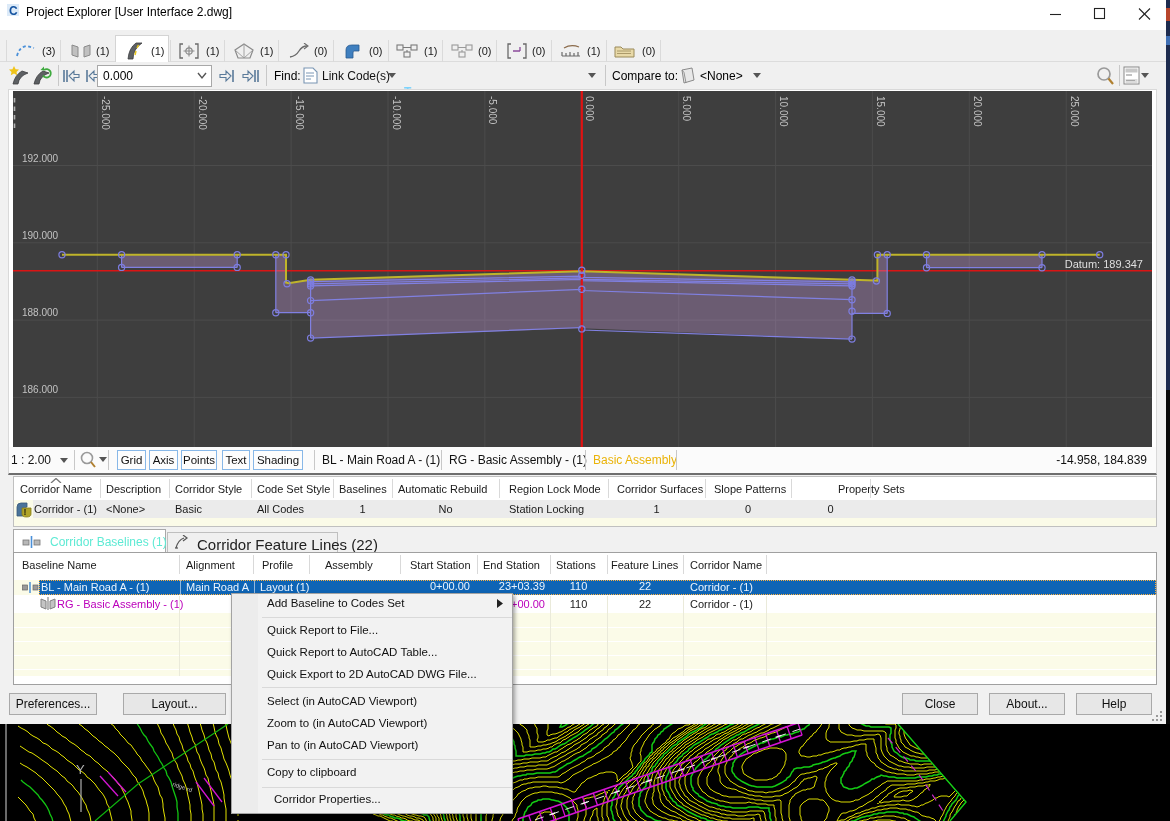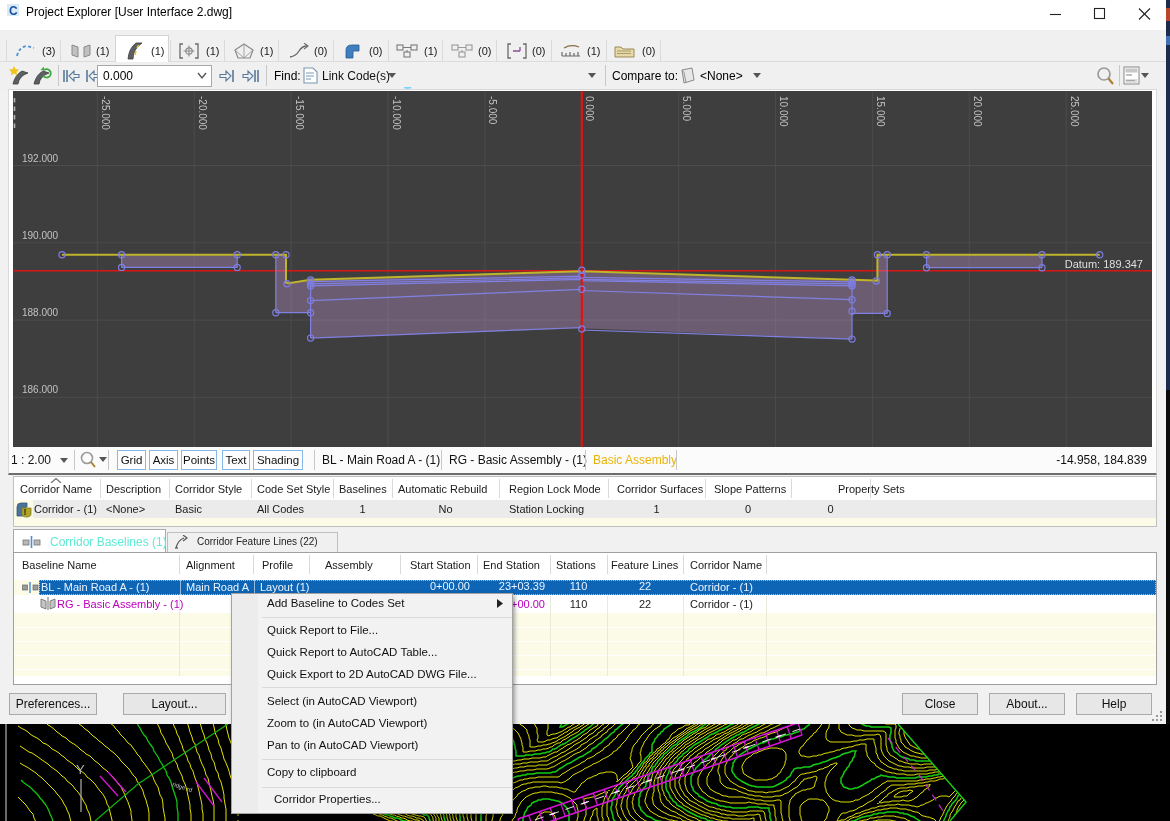--- a/index.html
+++ b/index.html
@@ -561,21 +561,21 @@
 <div class="celltxt" style="left:608px; top:503px; width:97px; text-align:center;">1</div>
 <div class="celltxt" style="left:705px; top:503px; width:86px; text-align:center;">0</div>
 <div class="celltxt" style="left:791px; top:503px; width:79px; text-align:center;">0</div>
 
 <div class="abs" style="left:167px; top:532px; width:171px; height:20px; background:#f0f0f0; border:1px solid #bfbfbf; border-bottom:none;"></div>
 <svg class="abs" style="left:174px; top:535px;" width="18" height="15" viewBox="0 0 18 15">
   <path d="M2,13 Q4,5 10,3" fill="none" stroke="#555" stroke-width="1.3"></path>
   <path d="M9,0 L13,3 L9,6" fill="none" stroke="#555" stroke-width="1.2"></path>
   <line x1="1" y1="13" x2="4" y2="13" stroke="#555" stroke-width="1.2"></line>
 </svg>
-<div class="abs" style="left:197px; top:536px; font-size:10px; color:#222;">Corridor Feature Lines (22)</div>
+<div class="abs" style="left:197px; top:536px; font-size:15px; color:#222;">Corridor Feature Lines (22)</div>
 <div class="abs" style="left:13px; top:529px; width:153px; height:23px; background:#fff; border:1px solid #a9a9a9; border-bottom:none;"></div>
 <svg class="abs" style="left:22px; top:536px;" width="20" height="12" viewBox="0 0 20 12">
   <rect x="1" y="4" width="6" height="5" fill="#b8b8b8" stroke="#777" stroke-width="0.8"></rect>
   <rect x="12" y="4" width="6" height="5" fill="#b8b8b8" stroke="#777" stroke-width="0.8"></rect>
   <line x1="9.5" y1="0" x2="9.5" y2="12" stroke="#4a90d9" stroke-width="1.6"></line>
 </svg>
 <div class="abs" style="left:50px; top:535px; font-size:12px; color:#5eead4;">Corridor Baselines (1)</div>
 
 <div class="abs" style="left:13px; top:552px; width:1144px; height:133px; background:#fff; border:1px solid #a0a0a0;"></div>
 <div class="hdrtxt" style="left:22px;  top:559px;">Baseline Name</div>

